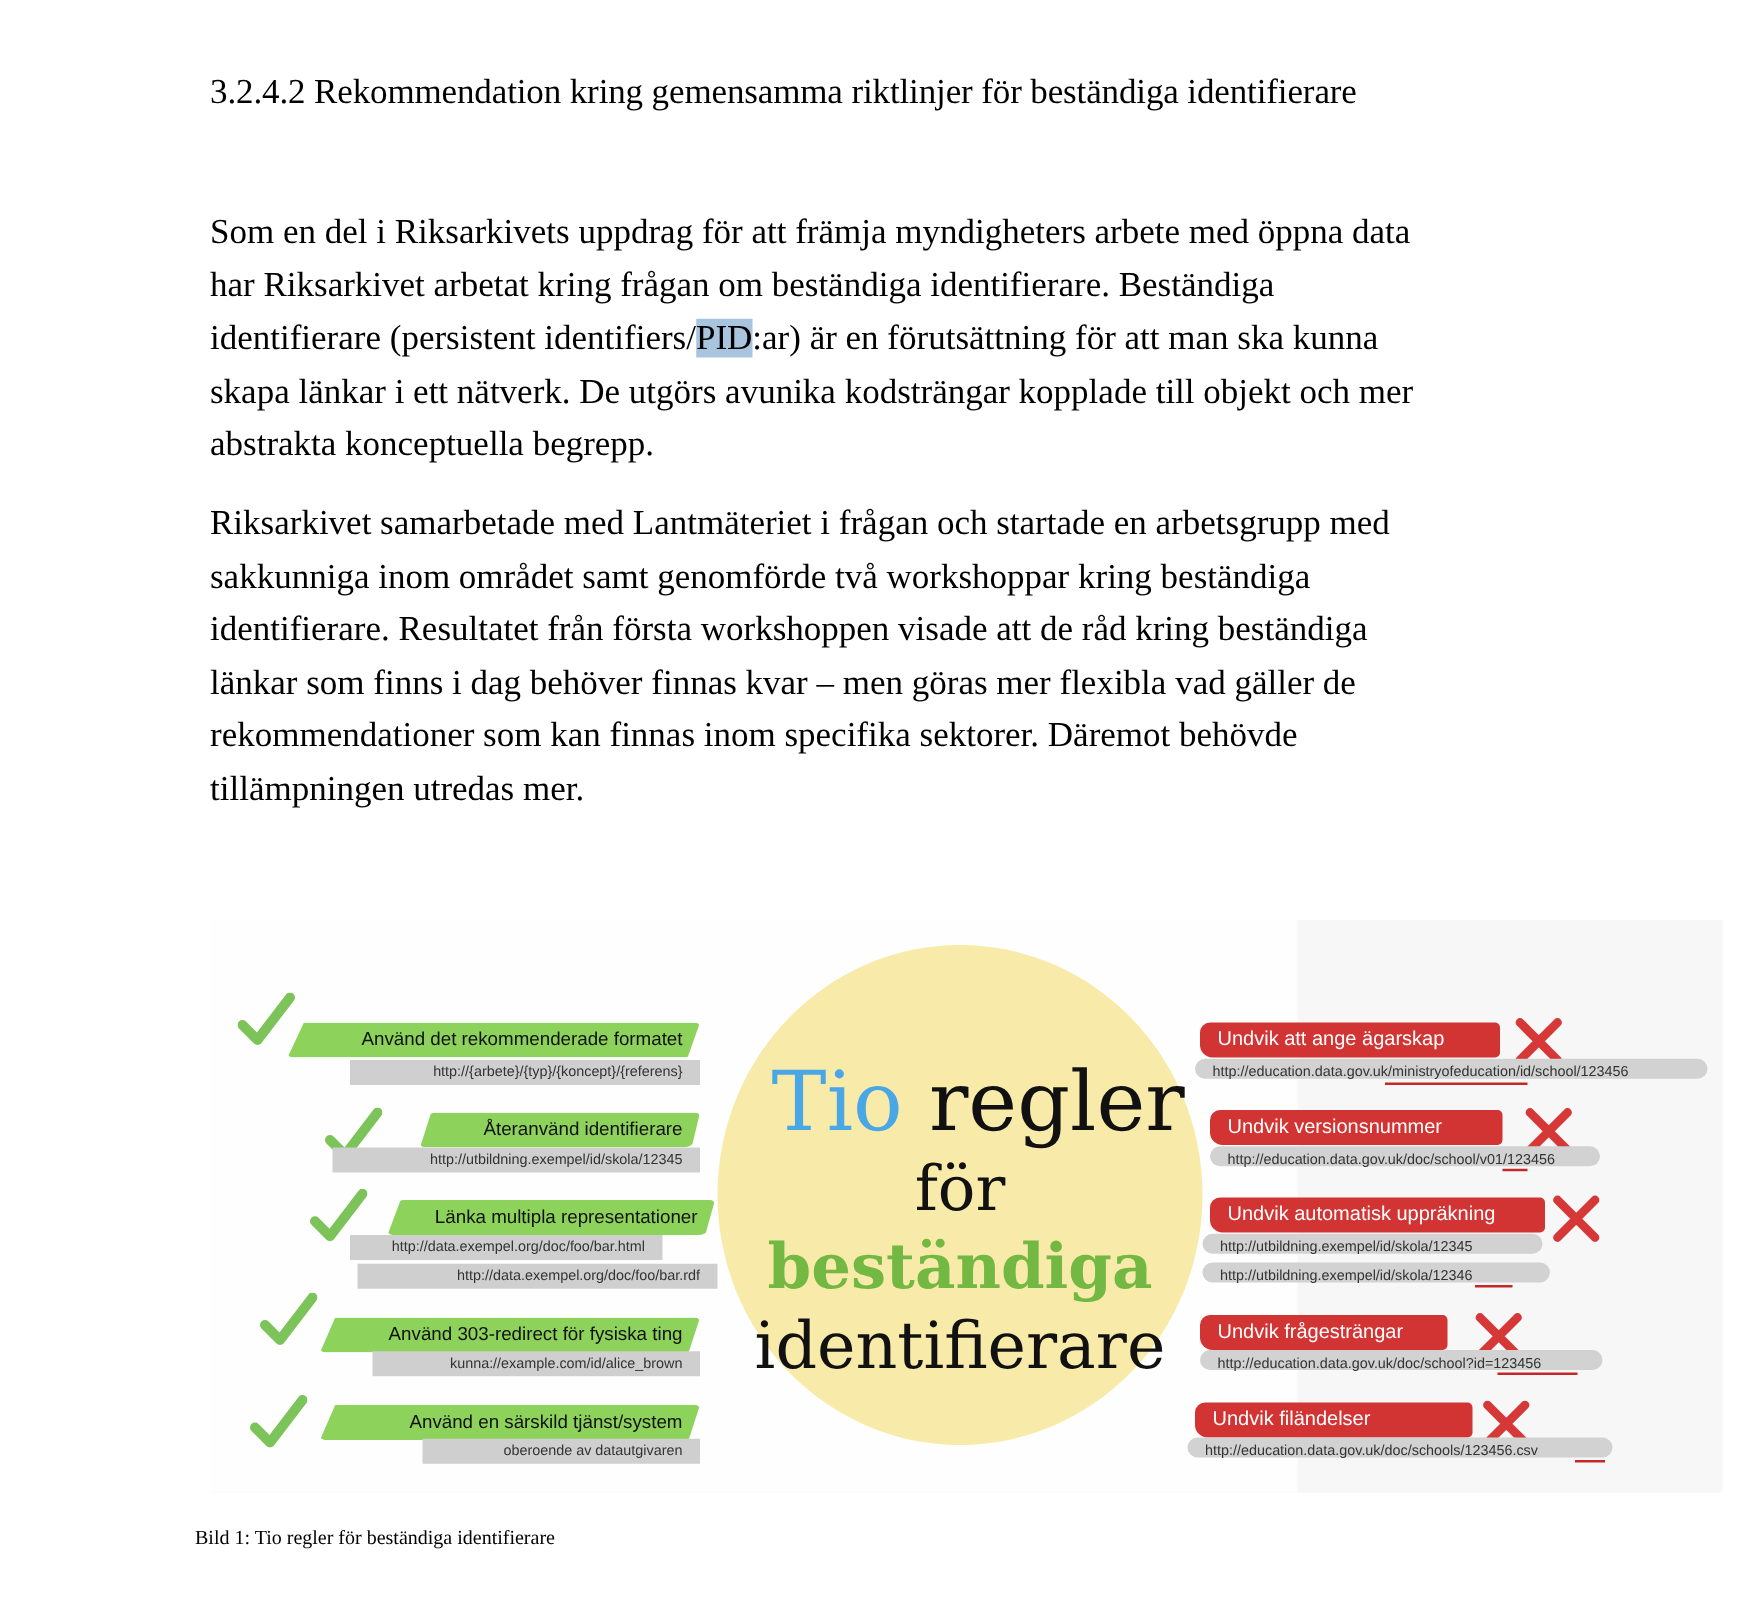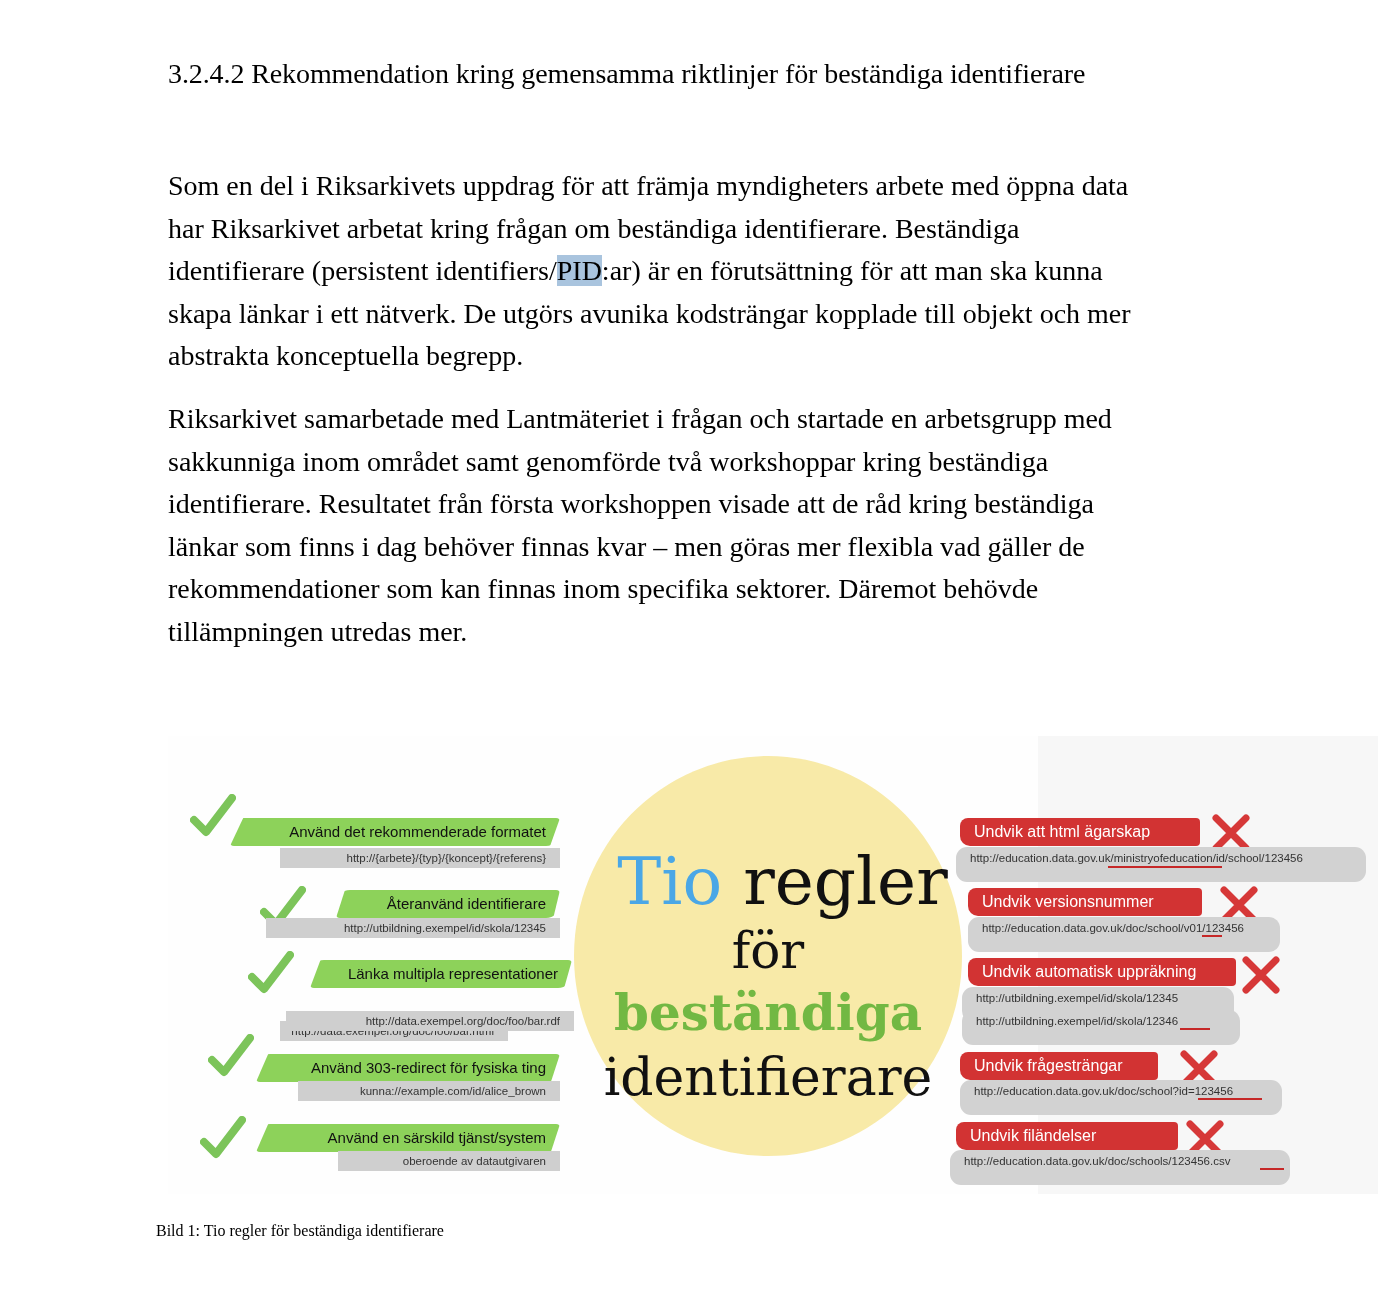--- a/index.html
+++ b/index.html
@@ -24,21 +24,21 @@
     .ok-label { position: absolute; background: #8dd25a; color: #111; font-family: "Liberation Sans", sans-serif; font-size: 15px;
                 height: 28px; line-height: 28px; text-align: right; padding-right: 14px; box-sizing: border-box;
                 border-radius: 14px 4px 14px 4px; clip-path: polygon(4% 0, 100% 0, 97% 100%, 0 100%); }
     .ok-url { position: absolute; background: #cfcfcf; color: #333; font-family: "Liberation Sans", sans-serif; font-size: 11.5px;
               height: 20px; line-height: 20px; text-align: right; padding-right: 14px; box-sizing: border-box; }
     .check { position: absolute; width: 46px; height: 44px; }
 
     .no-label { position: absolute; background: #d23333; color: #fff; font-family: "Liberation Sans", sans-serif; font-size: 16px;
                 height: 28px; line-height: 28px; padding-left: 14px; box-sizing: border-box; border-radius: 8px 4px 4px 10px; }
     .no-url { position: absolute; background: #d2d2d2; color: #333; font-family: "Liberation Sans", sans-serif; font-size: 11.5px;
-              height: 35px; line-height: 22px; padding-left: 14px; box-sizing: border-box; border-radius: 11px; white-space: nowrap; }
+              height: 16px; line-height: 22px; padding-left: 14px; box-sizing: border-box; border-radius: 11px; white-space: nowrap; }
     .cross { position: absolute; width: 42px; height: 42px; }
     .ul { position: absolute; height: 2px; background: #c62828; }
 
     .caption { position: absolute; left: 156px; top: 1222px; font-size: 16px; }
   </style>
 </head>
 <body>
 
 <div class="heading">3.2.4.2 Rekommendation kring gemensamma riktlinjer för beständiga identifierare</div>
 
@@ -77,36 +77,36 @@
   <svg class="check" style="left:92px;top:150px;" viewBox="0 0 46 44">
       <path d="M4 26 L16 38 L42 4" stroke="#7cc45a" stroke-width="8" fill="none" stroke-linecap="round" stroke-linejoin="round"></path>
     </svg>
   <div class="ok-label" style="left:168px;top:154px;width:224px;">Återanvänd identifierare</div>
   <div class="ok-url" style="left:98px;top:182px;width:294px;">http://utbildning.exempel/id/skola/12345</div>
 
   <svg class="check" style="left:80px;top:215px;" viewBox="0 0 46 44">
       <path d="M4 26 L16 38 L42 4" stroke="#7cc45a" stroke-width="8" fill="none" stroke-linecap="round" stroke-linejoin="round"></path>
     </svg>
   <div class="ok-label" style="left:142px;top:224px;width:262px;">Länka multipla representationer</div>
-  <div class="ok-url" style="left:112px;top:252px;width:228px;margin-top:33px;">http://data.exempel.org/doc/foo/bar.html</div>
+  <div class="ok-url" style="left:112px;top:252px;width:250px;">http://data.exempel.org/doc/foo/bar.html</div>
   <div class="ok-url" style="left:104px;top:275px;width:288px;margin-left:14px;">http://data.exempel.org/doc/foo/bar.rdf</div>
 
   <svg class="check" style="left:40px;top:298px;" viewBox="0 0 46 44">
       <path d="M4 26 L16 38 L42 4" stroke="#7cc45a" stroke-width="8" fill="none" stroke-linecap="round" stroke-linejoin="round"></path>
     </svg>
   <div class="ok-label" style="left:88px;top:318px;width:304px;">Använd 303-redirect för fysiska ting</div>
   <div class="ok-url" style="left:130px;top:345px;width:262px;">kunna://example.com/id/alice_brown</div>
 
   <svg class="check" style="left:32px;top:380px;" viewBox="0 0 46 44">
       <path d="M4 26 L16 38 L42 4" stroke="#7cc45a" stroke-width="8" fill="none" stroke-linecap="round" stroke-linejoin="round"></path>
     </svg>
   <div class="ok-label" style="left:88px;top:388px;width:304px;">Använd en särskild tjänst/system</div>
   <div class="ok-url" style="left:170px;top:415px;width:222px;">oberoende av datautgivaren</div>
 
-  <div class="no-label" style="left:792px;top:82px;width:240px;">Undvik att html ägarskap</div>
+  <div class="no-label" style="left:792px;top:82px;width:240px;">Undvik att ange ägarskap</div>
   <svg class="cross" style="left:1042px;top:76px;" viewBox="0 0 42 42">
       <path d="M6 6 L36 36 M36 6 L6 36" stroke="#d63838" stroke-width="7" stroke-linecap="round"></path>
     </svg>
   <div class="no-url" style="left:788px;top:111px;width:410px;">http://education.data.gov.uk/ministryofeducation/id/school/123456</div>
   <div class="ul" style="left:940px;top:130px;width:114px;"></div>
 
   <div class="no-label" style="left:800px;top:152px;width:234px;">Undvik versionsnummer</div>
   <svg class="cross" style="left:1050px;top:148px;" viewBox="0 0 42 42">
       <path d="M6 6 L36 36 M36 6 L6 36" stroke="#d63838" stroke-width="7" stroke-linecap="round"></path>
     </svg>

